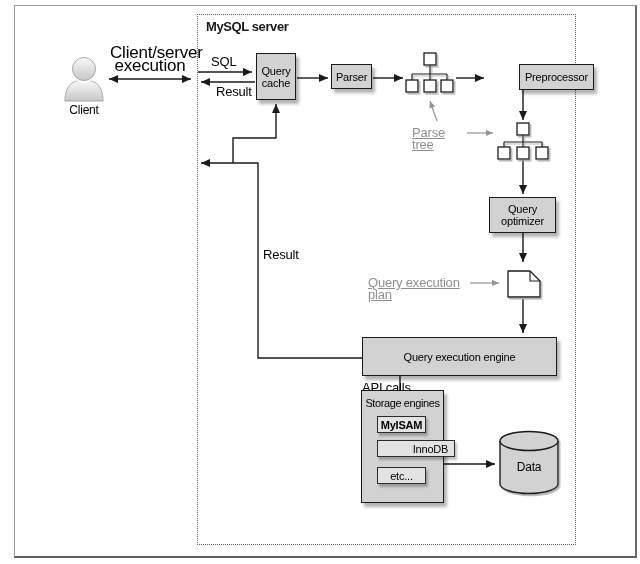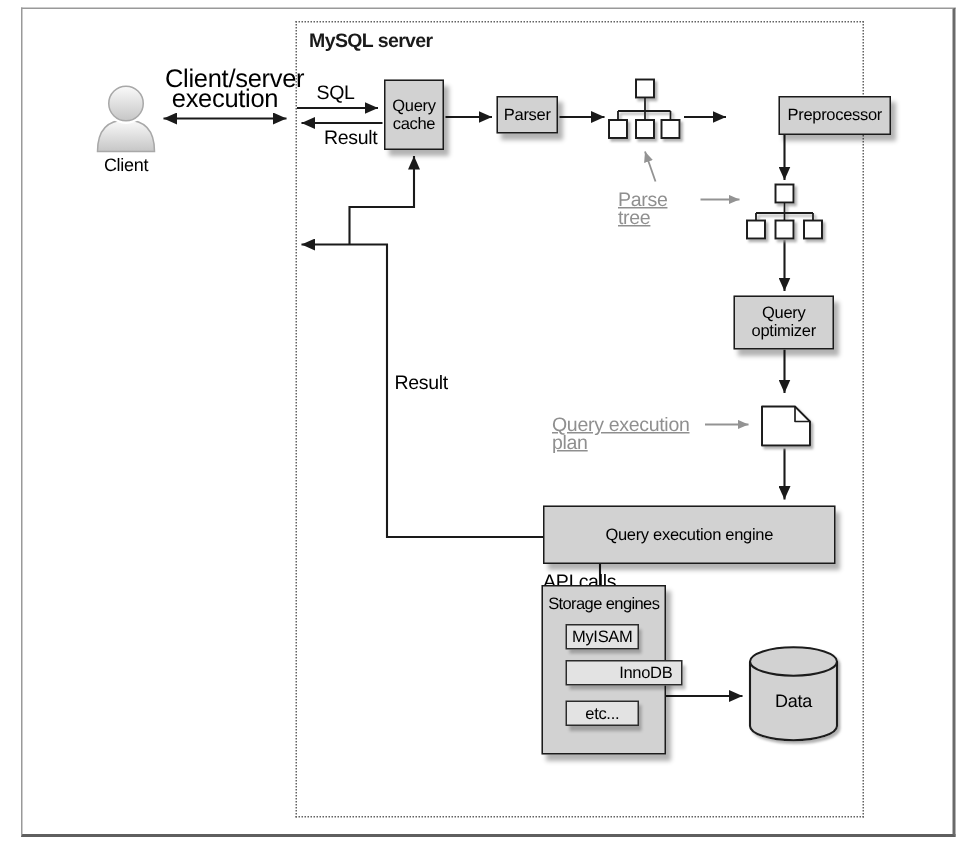--- a/index.html
+++ b/index.html
@@ -36,21 +36,21 @@
   .node-qee{left:362px;top:337px;width:193px;height:37px;}
   .node-storage{
     left:361px;top:390px;width:81px;height:111px;display:block;
   }
   .storage-title{width:100%;text-align:center;margin-top:6px;font-size:11px;letter-spacing:-0.4px;}
   .engine{
     position:absolute;left:15px;width:47px;height:15px;background:#e3e3e3;
     border:1px solid #2b2b2b;box-shadow:2px 3px 2px rgba(0,0,0,0.25);
     display:flex;align-items:center;justify-content:center;font-size:11px;letter-spacing:-0.2px;
   }
-  .engine-0{top:25px;} .engine-1{top:49px;padding-left:29px;} .engine-2{top:76px;}
+  .engine-0{top:25px;font-weight:bold;} .engine-1{top:49px;padding-left:29px;} .engine-2{top:76px;}
   svg.overlay{position:absolute;left:0;top:0;width:640px;height:564px;pointer-events:none;}
   svg text{font-family:"Liberation Sans",sans-serif;}
 </style>
 </head>
 <body>
 
 <div class="canvas">
 
   <div class="frame"></div>
 

